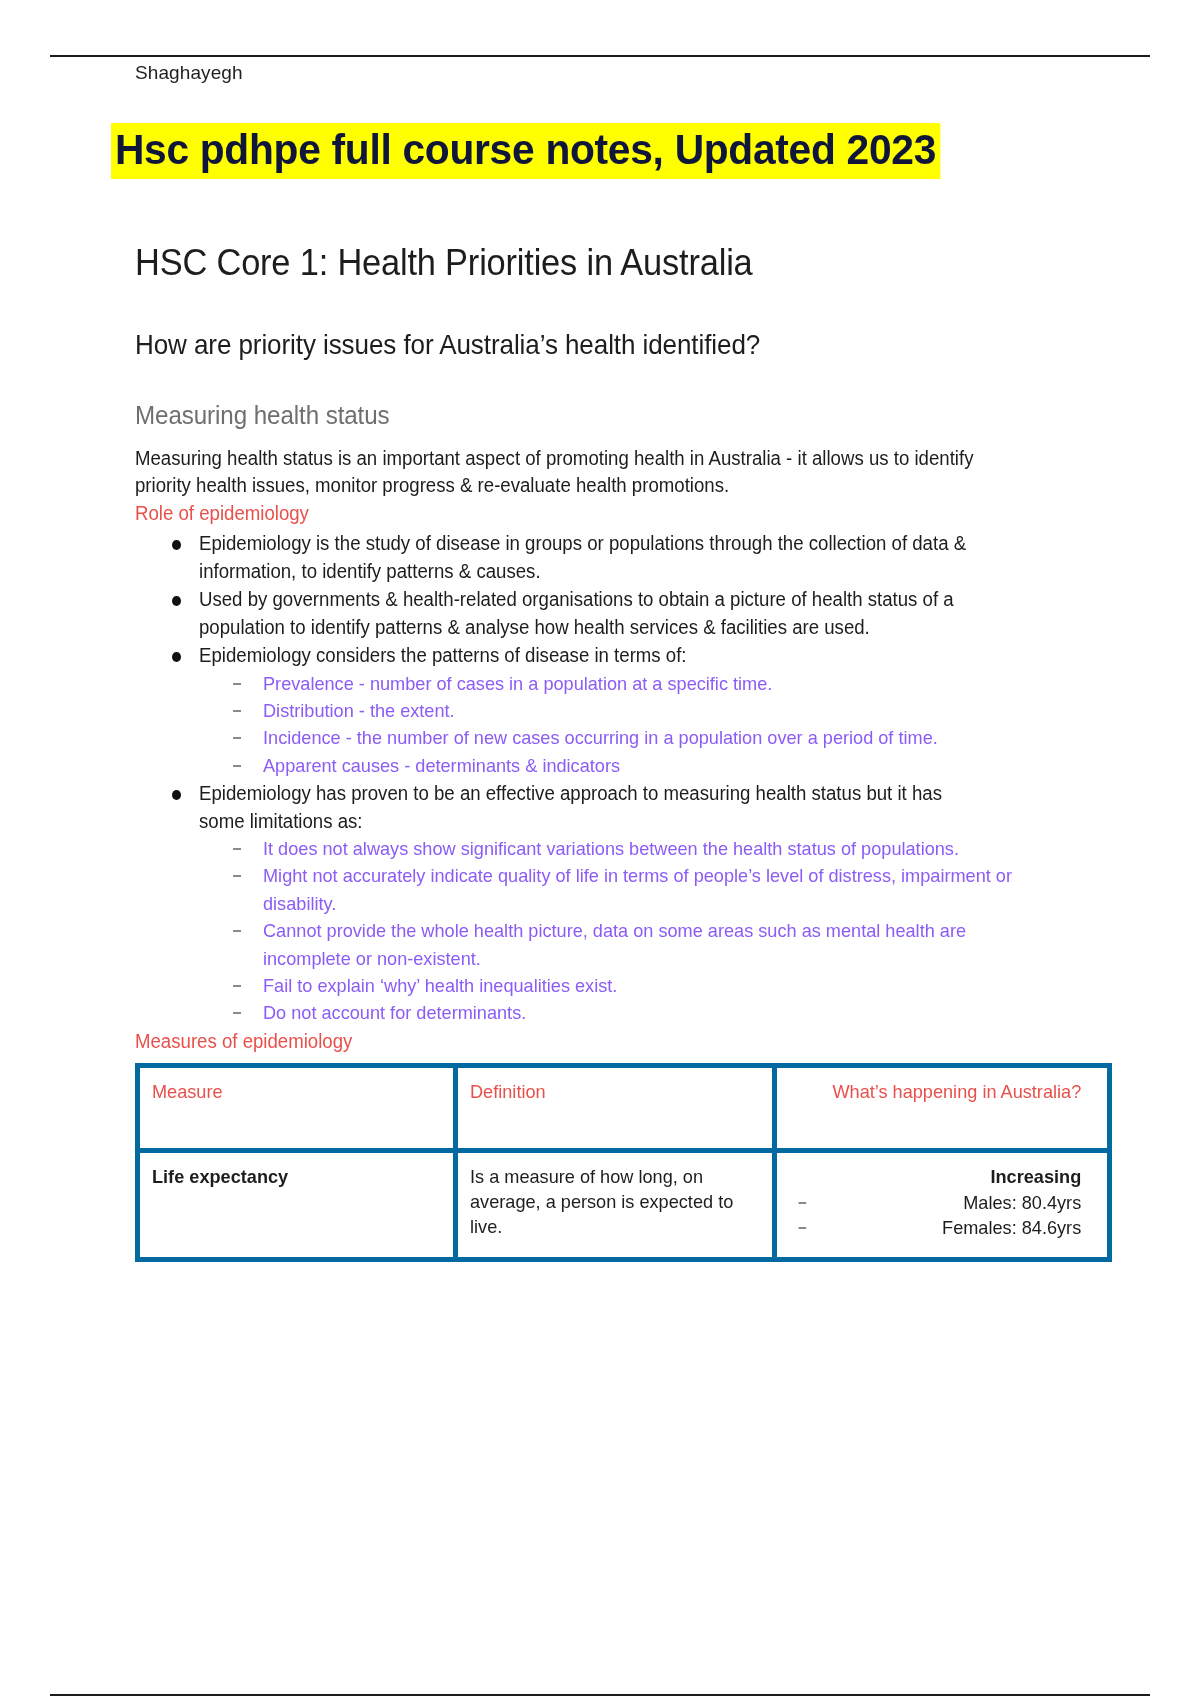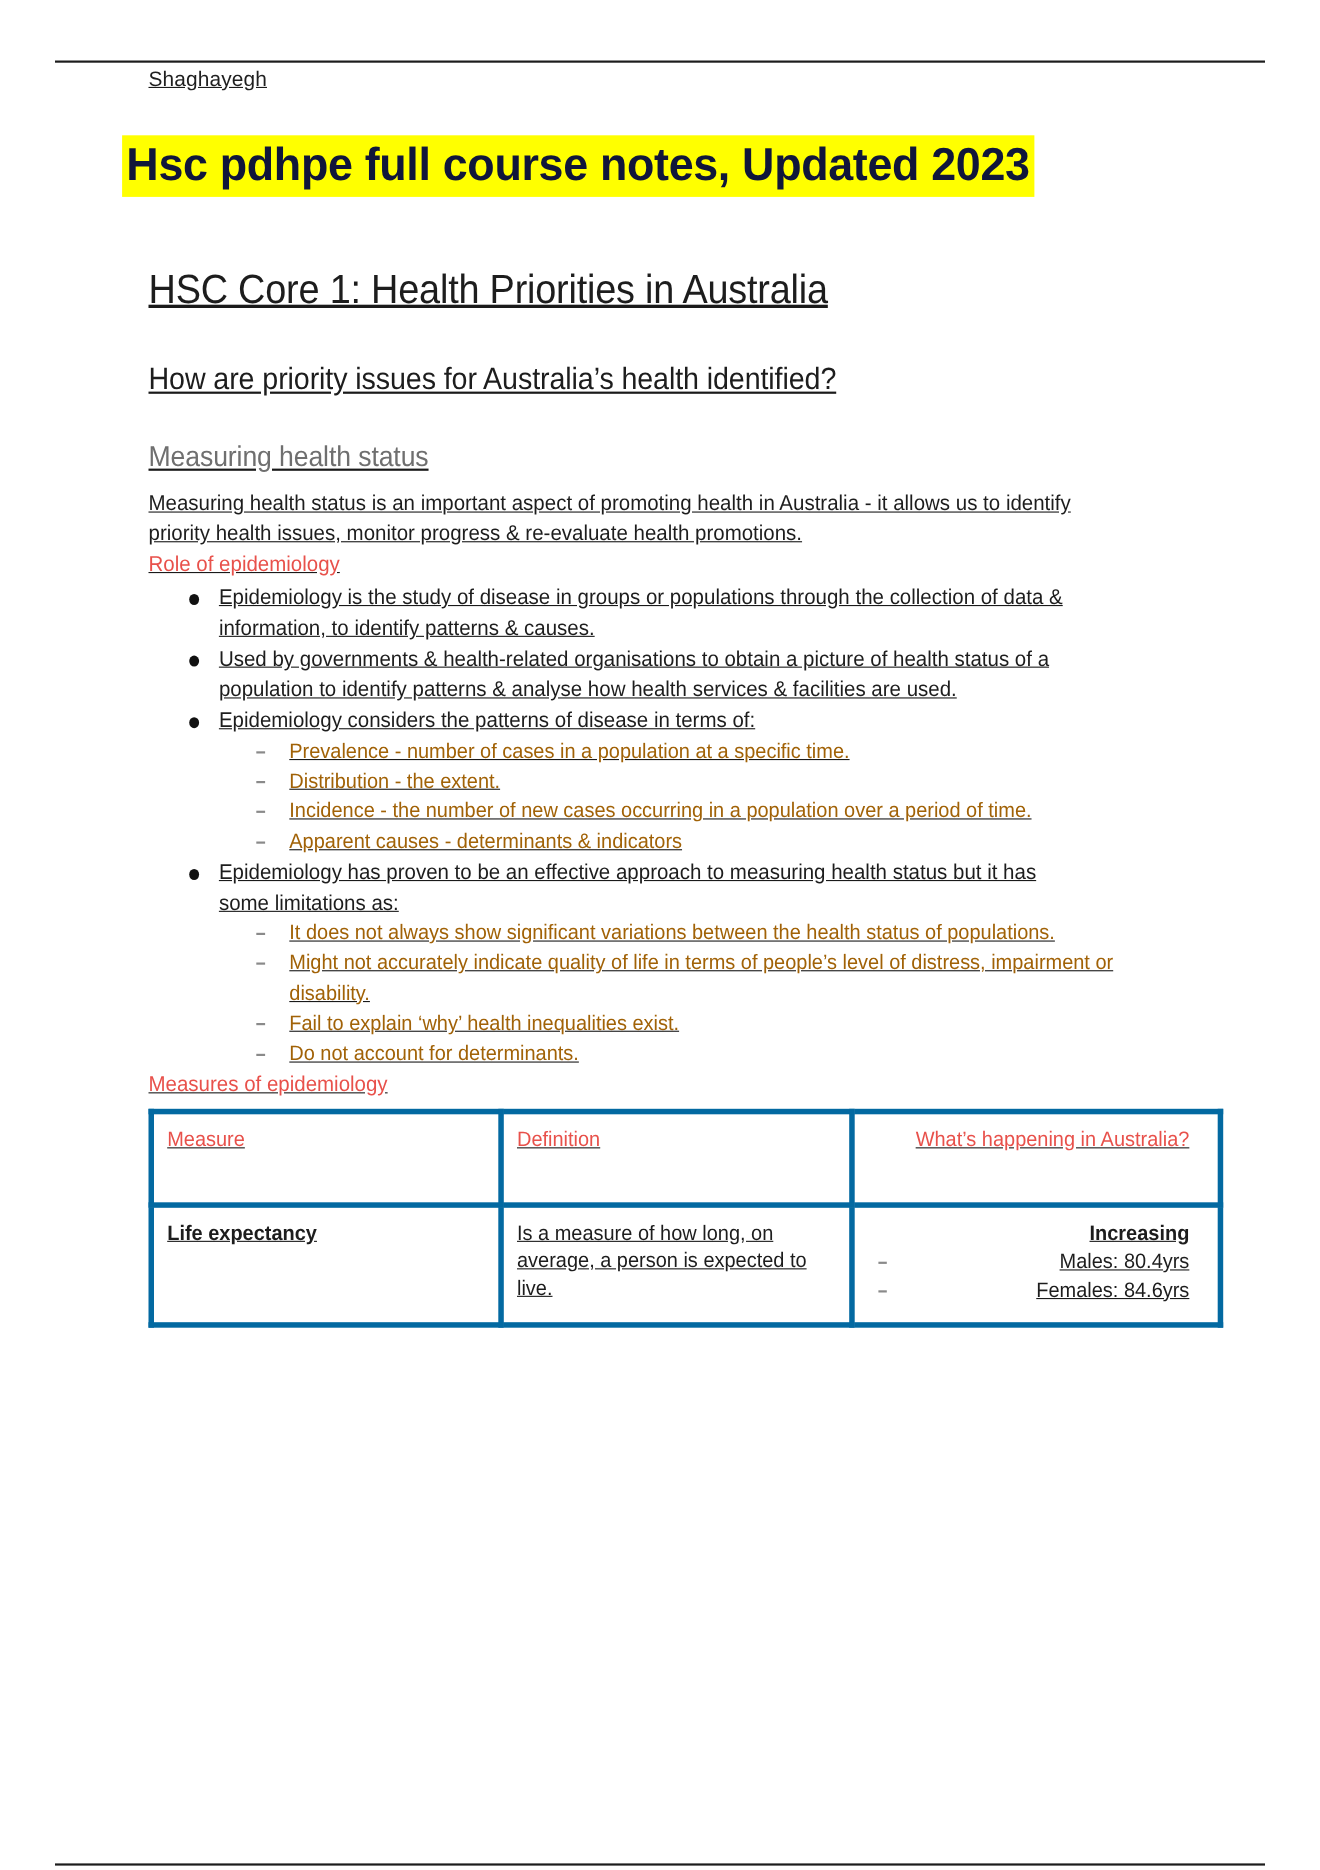--- a/index.html
+++ b/index.html
@@ -34,21 +34,20 @@
     left: 50px; top: 1694px;
     width: 1100px;
     height: 0;
     border-top: 2px solid #1c1c1c;
   }
   .content {
     position: absolute;
     left: 135px;
     top: 62px;
     width: 900px;
-    text-decoration: underline;
   }
   .author {
     font-size: 19px;
     letter-spacing: 0.1px;
     color: #1f1f1f;
     margin: 0 0 38px 0;
     line-height: 1.2;
   }
   .title-wrap {
     margin: 0 0 0 -24px;
@@ -148,21 +147,21 @@
   ul.lvl2 {
     list-style: none;
     margin: 0 0 0 0;
     padding: 0;
   }
   ul.lvl2 > li {
     position: relative;
     padding-left: 64px;
     font-size: 19px;
     line-height: 1.44;
-    color: #a16207;
+    color: #8b5cf6;
     width: 880px;
     box-sizing: border-box;
   }
   ul.lvl2 > li > .li-text {
     display: block;
     transform: scaleX(0.955);
     transform-origin: left center;
   }
   ul.lvl2 > li > .bullet-dash {
     position: absolute;
@@ -286,20 +285,24 @@
         <span class="bullet-dot"></span>
         <span class="li-text">Epidemiology has proven to be an effective approach to measuring health status but it has some limitations as:</span>
         <ul class="lvl2">
           <li>
             <span class="bullet-dash"></span>
             <span class="li-text">It does not always show significant variations between the health status of populations.</span>
           </li>
           <li>
             <span class="bullet-dash"></span>
             <span class="li-text">Might not accurately indicate quality of life in terms of people’s level of distress, impairment or disability.</span>
+          </li>
+          <li>
+            <span class="bullet-dash"></span>
+            <span class="li-text">Cannot provide the whole health picture, data on some areas such as mental health are incomplete or non-existent.</span>
           </li>
           <li>
             <span class="bullet-dash"></span>
             <span class="li-text">Fail to explain ‘why’ health inequalities exist.</span>
           </li>
           <li>
             <span class="bullet-dash"></span>
             <span class="li-text">Do not account for determinants.</span>
           </li>
         </ul>

